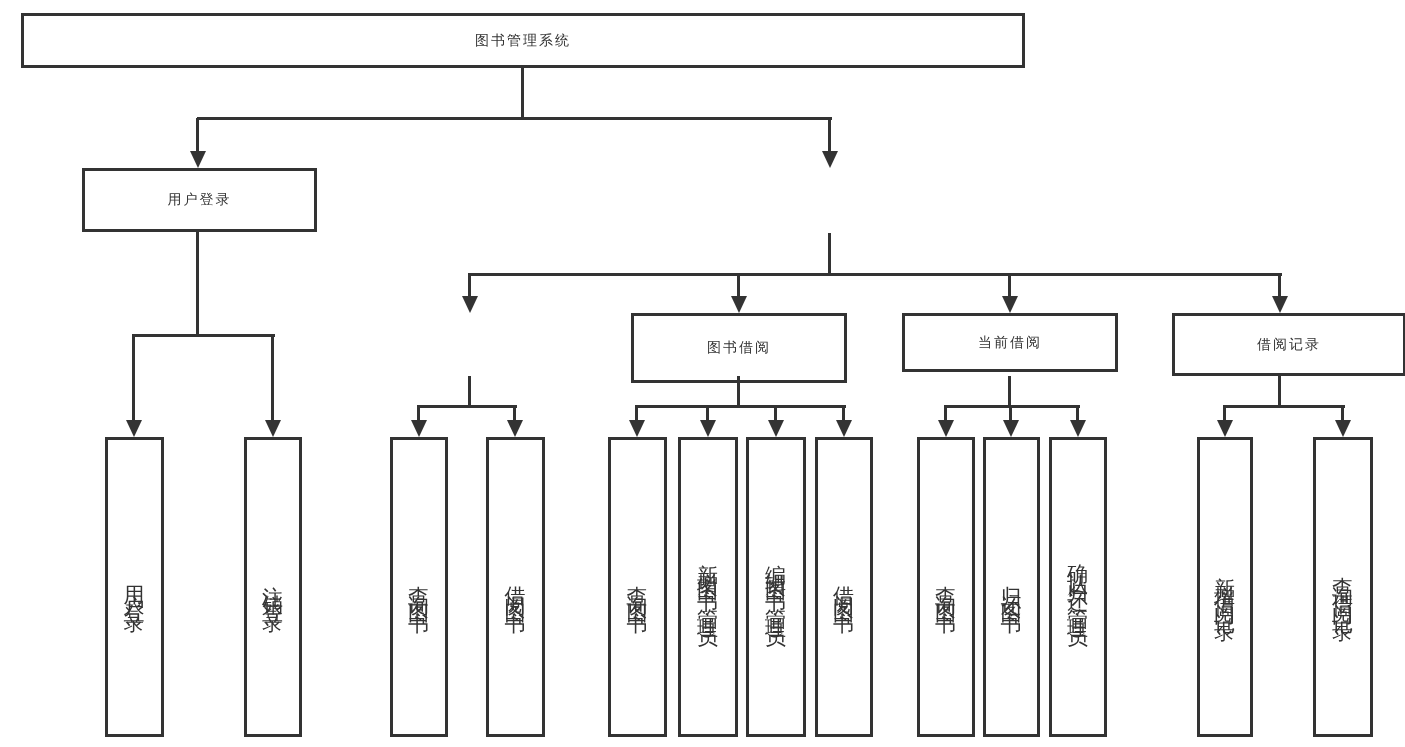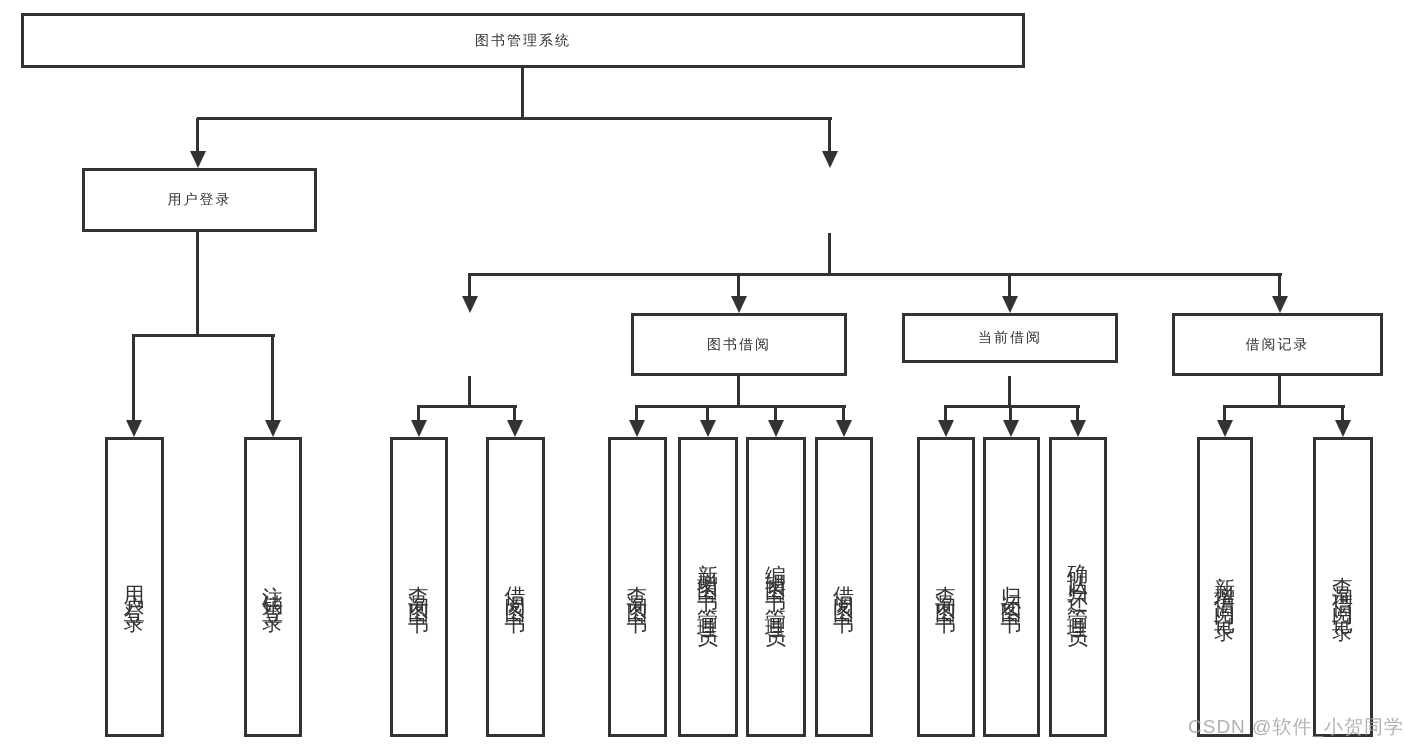--- a/index.html
+++ b/index.html
@@ -80,23 +80,23 @@
 </style>
 </head>
 <body>
 
 <div id="canvas">
 
   <div class="box" style="left:21px; top:13px; width:1004px; height:55px;">图书管理系统</div>
 
   <div class="box" style="left:82px; top:168px; width:235px; height:64px;">用户登录</div>
 
-  <div class="box" style="left:631px; top:313px; width:216px; height:63px;">图书借阅</div>
-  <div class="box" style="left:902px; top:313px; width:216px; height:50px;">当前借阅</div>
-  <div class="box" style="left:1172px; top:313px; width:211px; height:63px;">借阅记录</div>
+  <div class="box" style="left:631px; top:313px; width:216px; height:70px;">图书借阅</div>
+  <div class="box" style="left:902px; top:313px; width:216px; height:59px;">当前借阅</div>
+  <div class="box" style="left:1172px; top:313px; width:234px; height:63px;">借阅记录</div>
 
   <div class="vbox" style="left:105px; width:59px;">
     <span>用户登录</span>
   </div>
   <div class="vbox" style="left:244px; width:58px;">
     <span>注销登录</span>
   </div>
 
   <div class="vbox" style="left:390px; width:58px;">
     <span>查询图书</span>
@@ -187,15 +187,14 @@
   <div class="vline" style="left:1076px; top:405px; height:16px;"></div>
   <div class="ahead" style="left:1070px; top:420px;"></div>
 
   <div class="vline" style="left:1278px; top:376px; height:32px;"></div>
   <div class="hline" style="left:1223px; top:405px; width:122px;"></div>
   <div class="vline" style="left:1223px; top:405px; height:16px;"></div>
   <div class="ahead" style="left:1217px; top:420px;"></div>
   <div class="vline" style="left:1341px; top:405px; height:16px;"></div>
   <div class="ahead" style="left:1335px; top:420px;"></div>
 
-  <div class="watermark">CSDN @软件_小贺同学</div>
 
 </div>
 
 </body></html>

